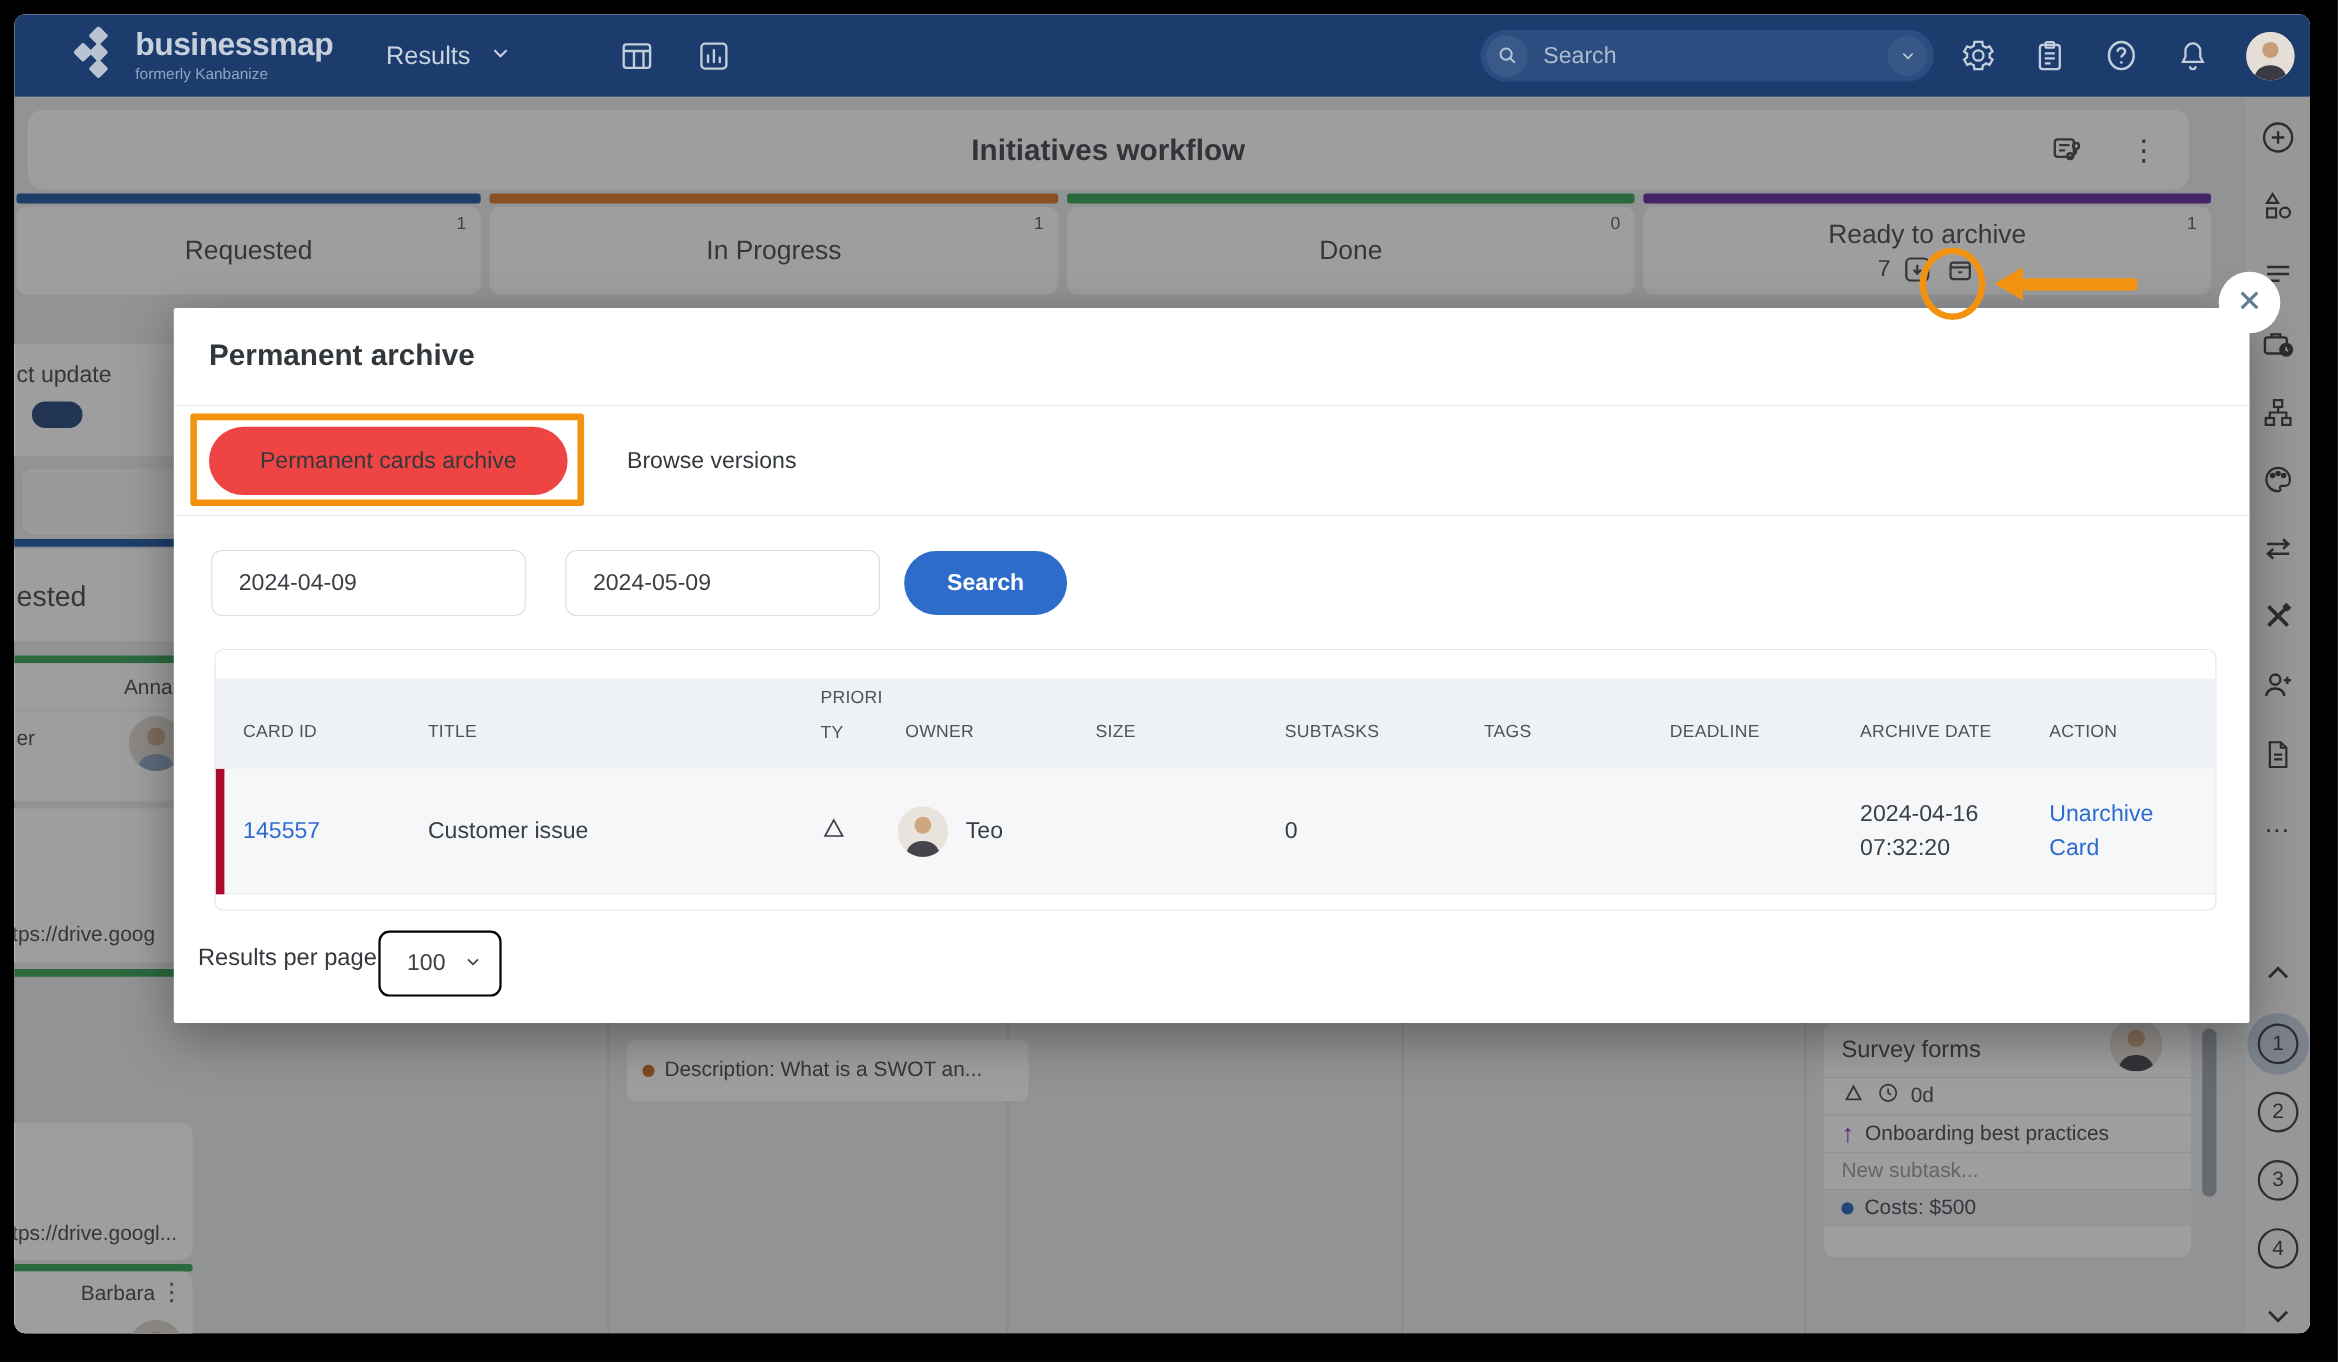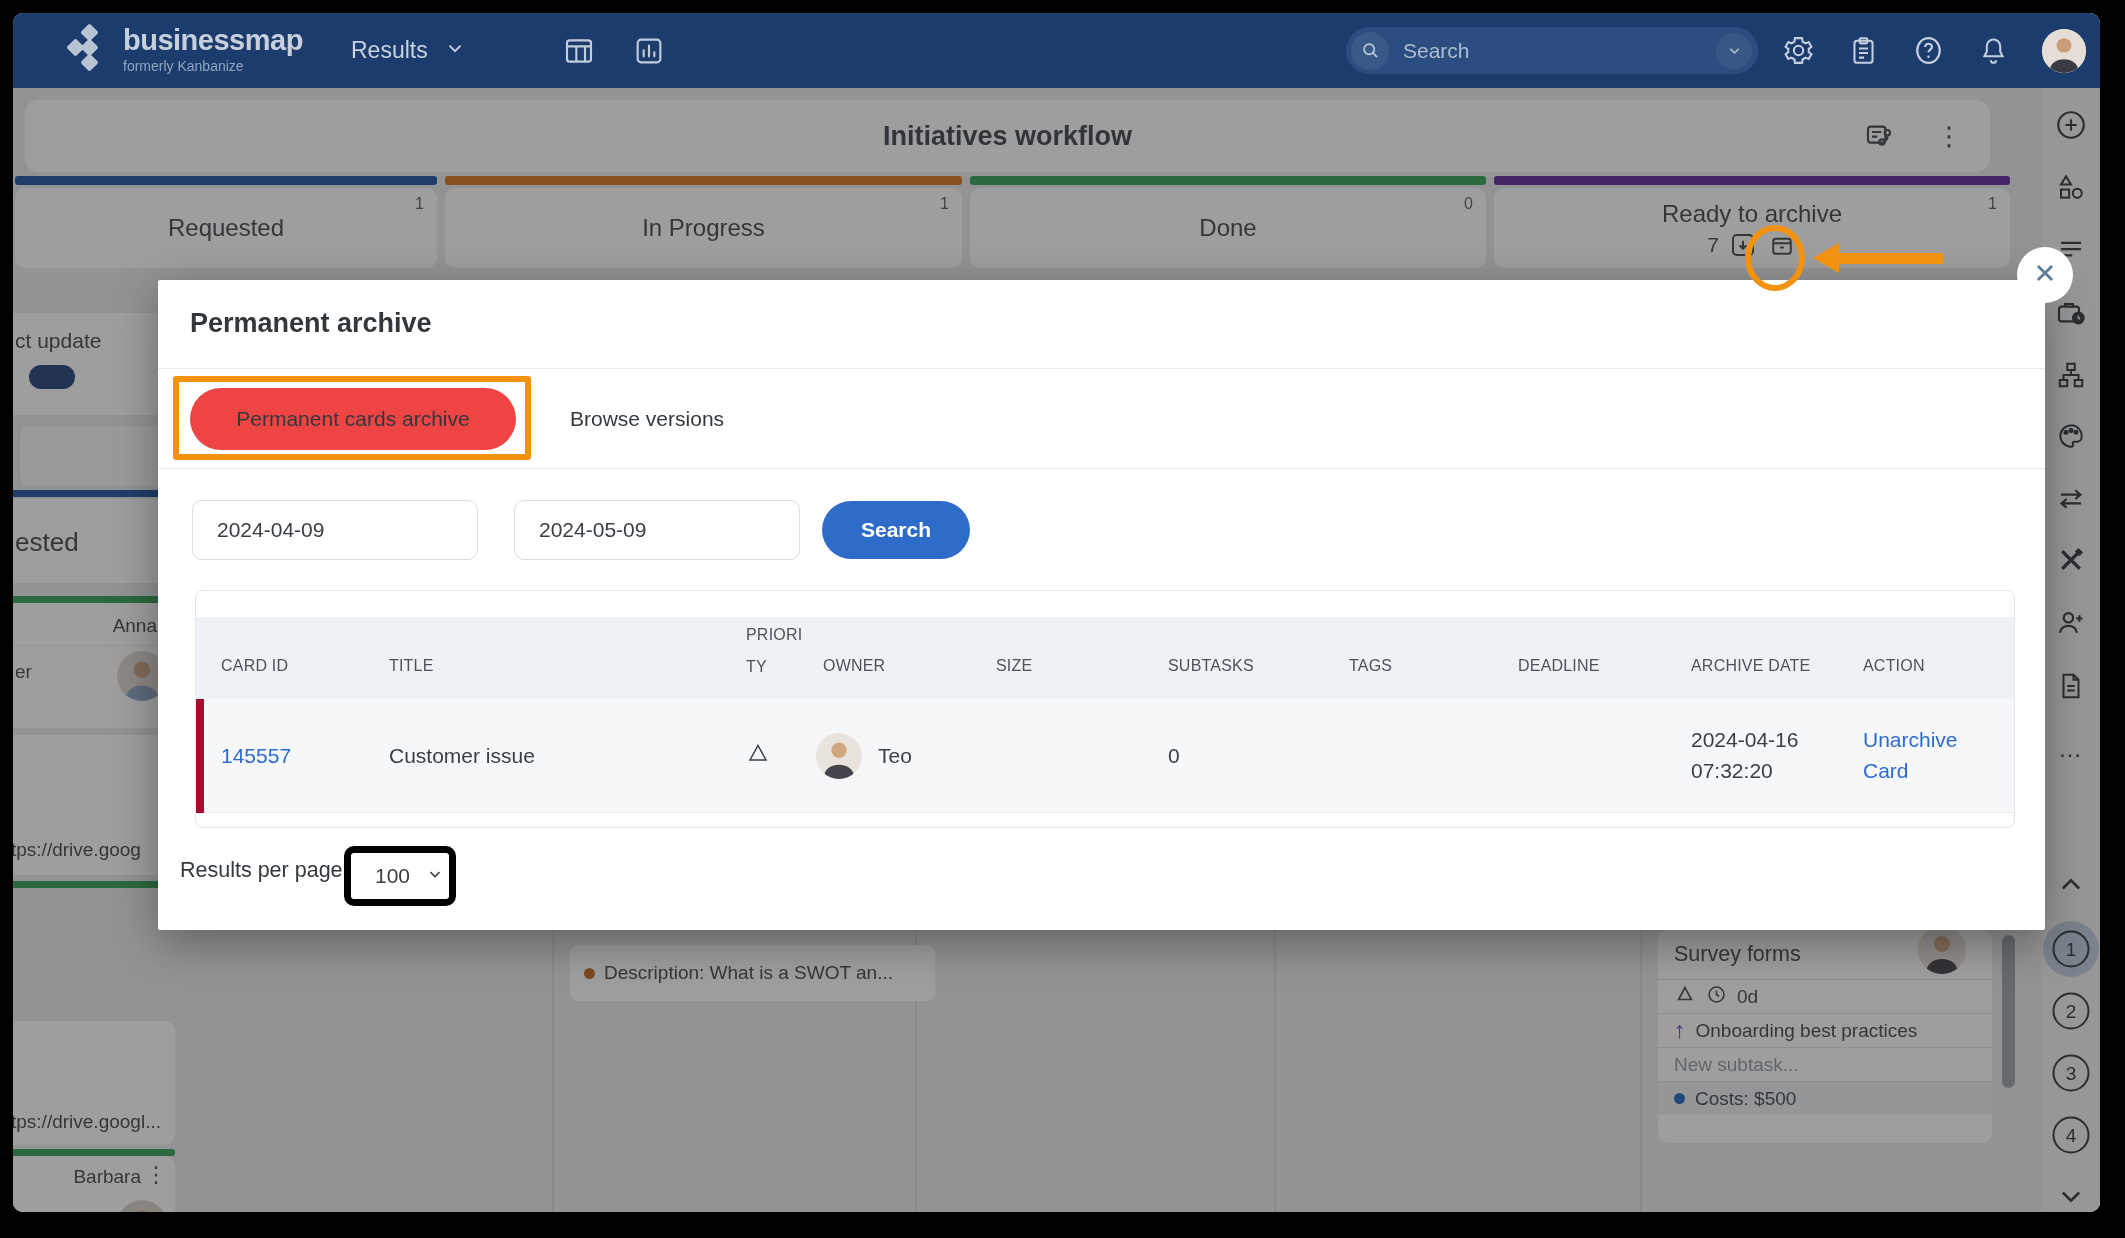--- a/index.html
+++ b/index.html
@@ -65,21 +65,21 @@
   .tgrid { display:grid; grid-template-columns:193px 357px 60px 190px 172px 181px 169px 173px 172px 153px; }
   .thead { position:absolute; left:0; top:26px; width:100%; height:82px; background:#eef1f6; align-items:end; }
   .thead .th { font-size:16px; color:#4d5359; letter-spacing:0.2px; padding-bottom:24px; }
   .th-prio { word-break:break-all; line-height:2.0; padding-bottom:16px !important; }
   .trow { position:absolute; left:0; top:108px; width:100%; height:114px; background:#f6f7f8; border-bottom:1px solid #e8eaed; align-items:center; }
   .trow .td { font-size:21px; color:#3a3f45; }
   .stripe { position:absolute; left:0; top:108px; width:8px; height:114px; }
   .pad1 { padding-left:25px; }
   .link { color:#2e6bd0; cursor:pointer; }
   .rpp-label { position:absolute; left:22px; top:578px; font-size:21.5px; color:#33383d; }
-  .rpp-box { position:absolute; left:186px; top:566px; width:112px; height:60px; border:7px solid #000000; border-radius:10px; display:flex; align-items:center; cursor:pointer; }
+  .rpp-box { position:absolute; left:186px; top:566px; width:112px; height:60px; border:2px solid #000000; border-radius:10px; display:flex; align-items:center; cursor:pointer; }
   .rpp-box .val { font-size:21px; color:#3a3f45; margin-left:24px; }
 
   
   .close-x { position:absolute; left:2004px; top:234px; width:56px; height:56px; border-radius:50%; background:#fff; z-index:70; display:flex; align-items:center; justify-content:center; cursor:pointer; }
   .annot-circle { position:absolute; left:1732px; top:212px; width:60px; height:66px; border:6px solid #f2920f; border-radius:50%; z-index:80; pointer-events:none; }
   .annot-arrow { position:absolute; left:1800px; top:230px; height:30px; display:flex; align-items:center; z-index:80; pointer-events:none; }
   .arrow-head { width:0; height:0; border-top:15px solid transparent; border-bottom:15px solid transparent; border-right:26px solid #f2920f; }
   .arrow-shaft { width:104px; height:11px; background:#f2920f; border-radius:2px; }
 </style>
 </head>

